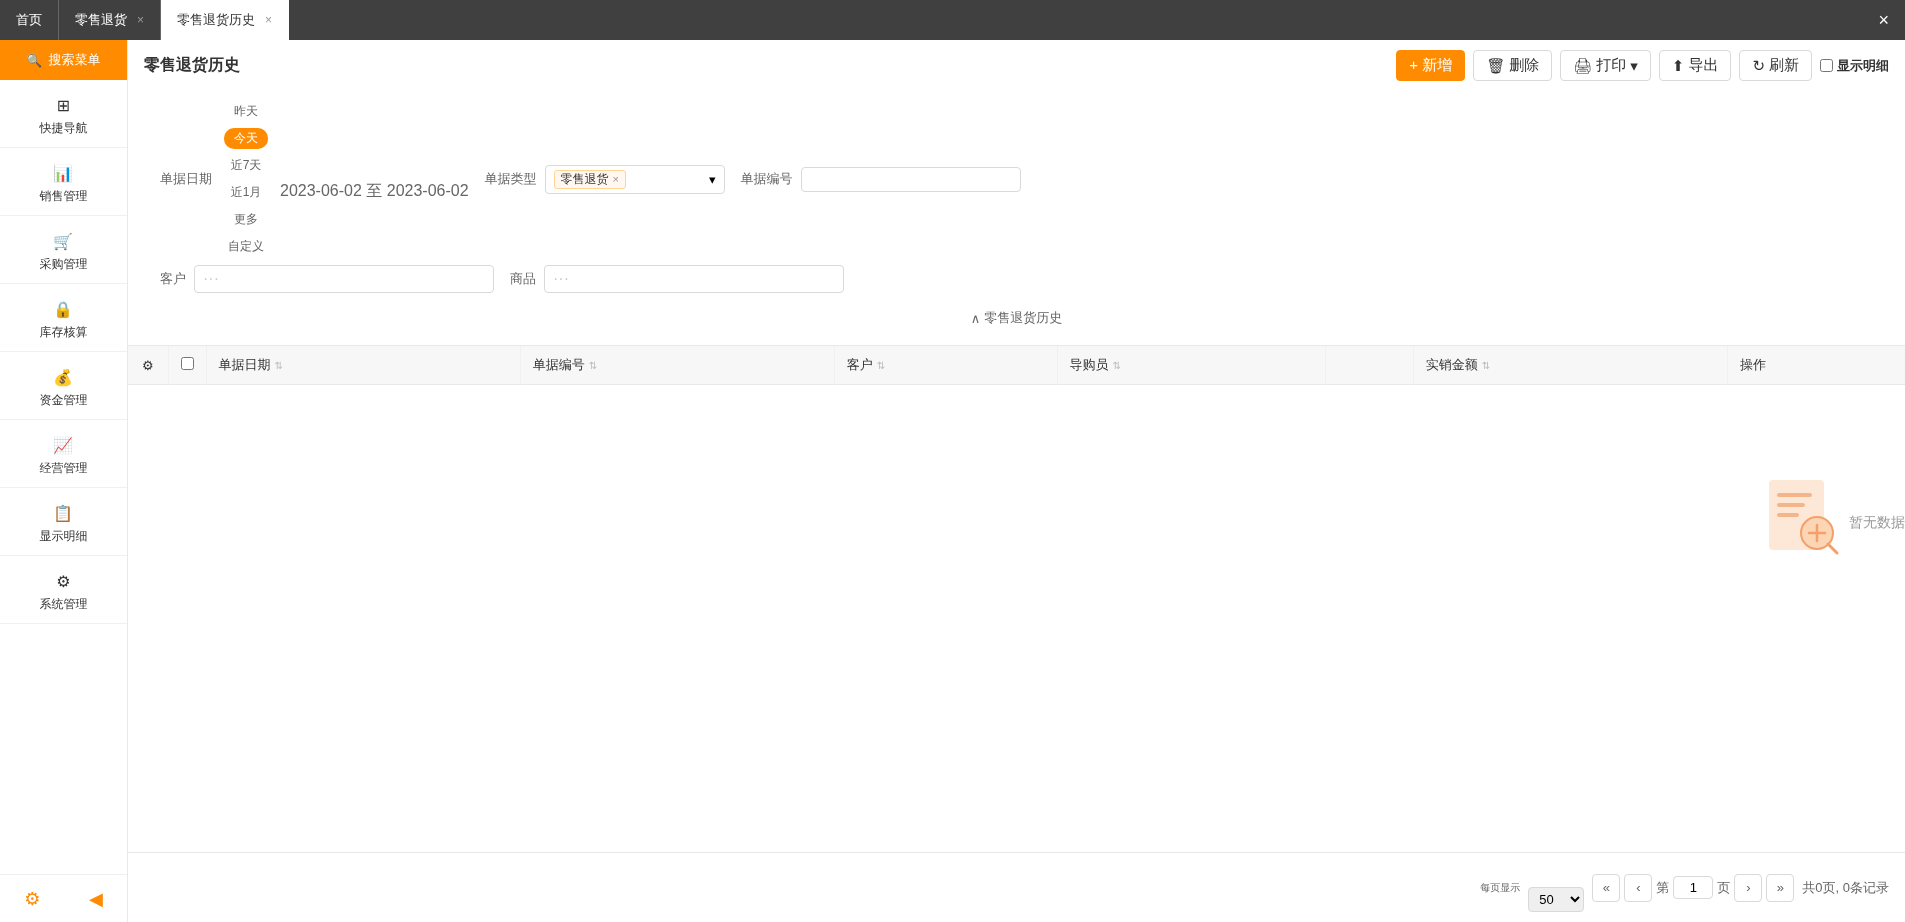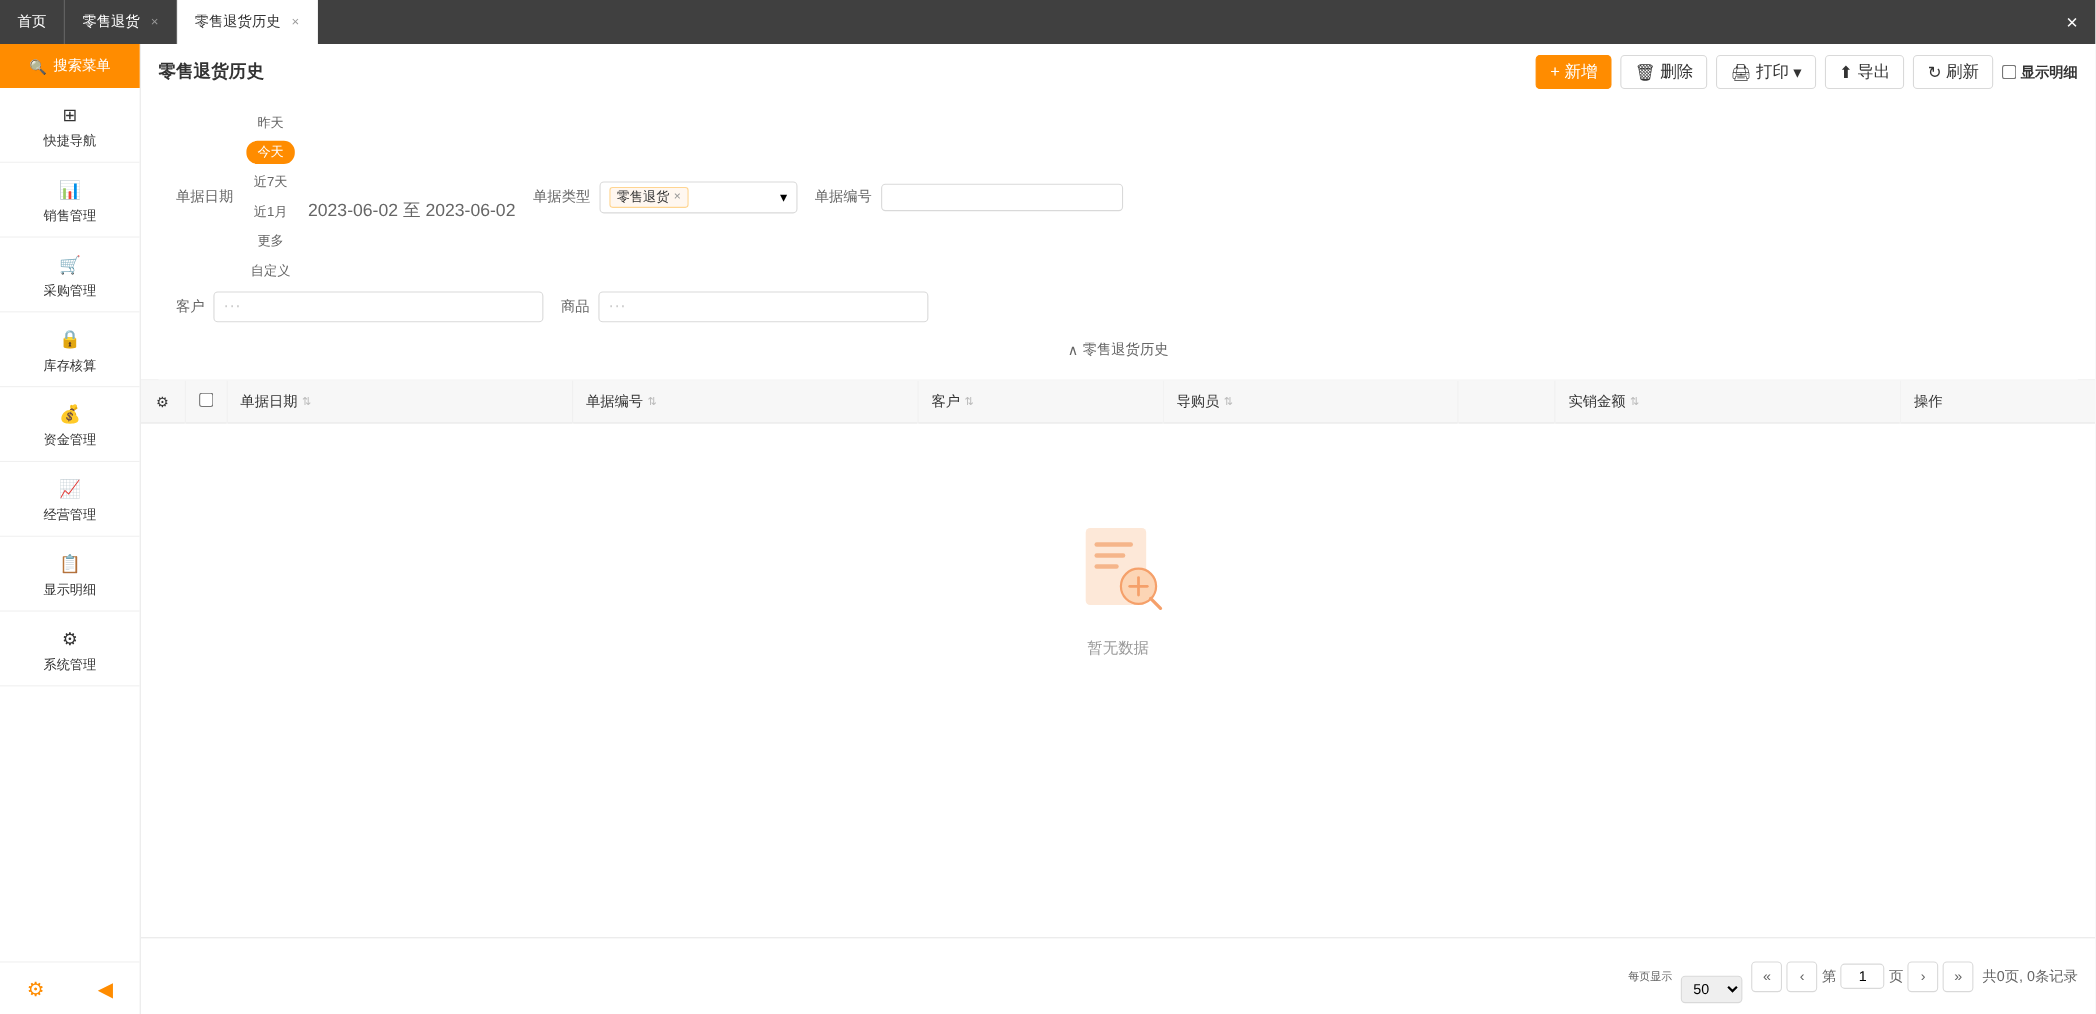--- a/index.html
+++ b/index.html
@@ -304,21 +304,21 @@
       gap: 4px;
       cursor: pointer;
     }
     .sort-icon { color: #bbb; font-size: 10px; }
     .th-settings { width: 40px; text-align: center; }
     .th-checkbox { width: 36px; text-align: center; }
 
     
     .empty-state {
       display: flex;
-      flex-direction: column;
+      flex-direction: row;
       align-items: center;
       justify-content: flex-end;
       padding: 80px 0;
     }
     .empty-icon {
       width: 100px;
       height: 100px;
       margin-bottom: 16px;
     }
     .empty-text {

